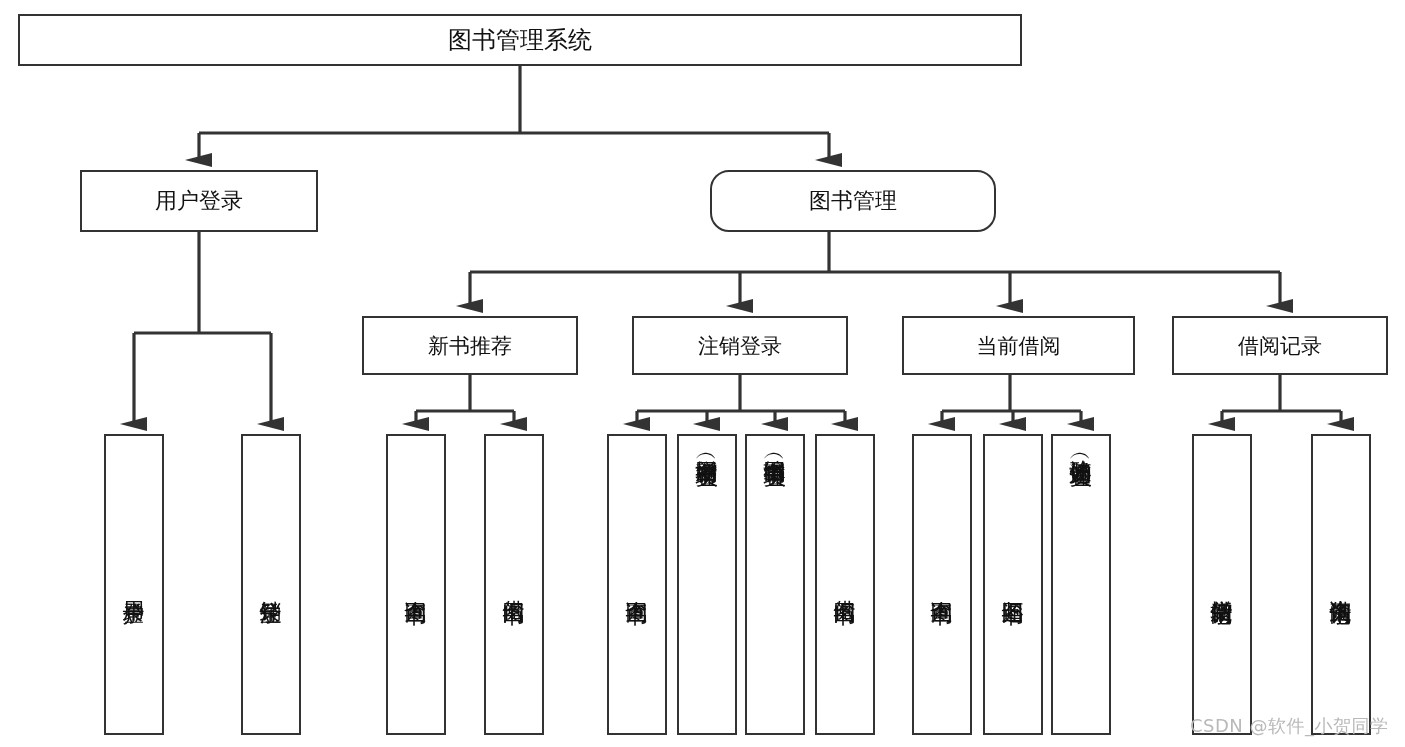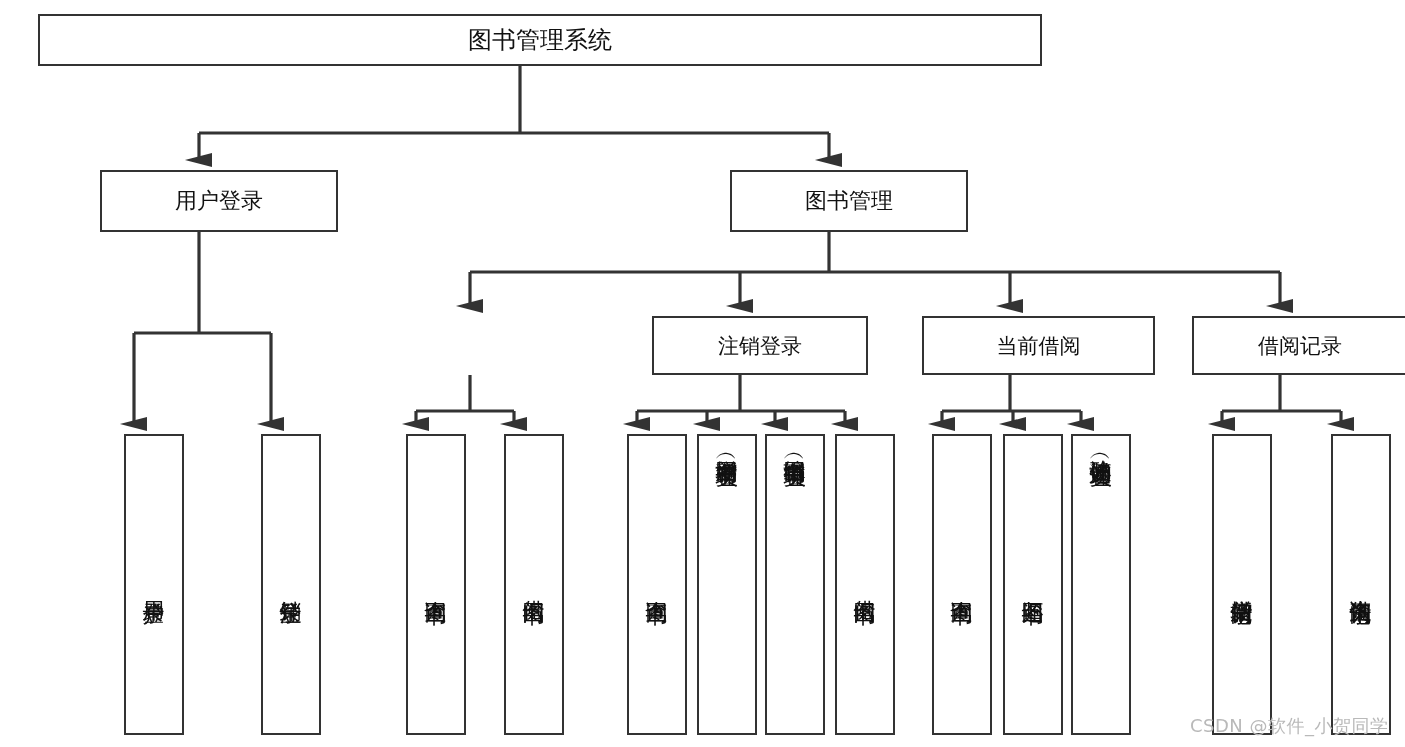--- a/index.html
+++ b/index.html
@@ -26,21 +26,20 @@
     position:absolute;
     box-sizing:border-box;
     background:#ffffff;
     border:2.5px solid #333333;
     display:flex;
     align-items:center;
     justify-content:center;
     text-align:center;
     color:#111;
     z-index:3;
-    margin-left:20px;
   }
   .node.root{ font-size:24px; }
   .node.lvl2{ font-size:22px; }
   .node.lvl3{ font-size:21px; }
   .node.leaf{
     align-items:flex-start;
     justify-content:center;
     padding-top:6px;
   }
   .vtext{
@@ -118,22 +117,23 @@
       <path d="M1280,375 L1280,411"></path>
       <path d="M1222,411 L1341,411"></path>
       <path d="M1222,411 L1222,424" marker-end="url(#arrow)"></path>
       <path d="M1341,411 L1341,424" marker-end="url(#arrow)"></path>
     </g>
   </svg>
 
   <div class="node root" style="left: 18px; top: 14px; width: 1004px; height: 52px;">图书管理系统</div>
 
   <div class="node lvl2" style="left: 80px; top: 170px; width: 238px; height: 62px;">用户登录</div>
-  <div class="node lvl2" style="left: 710px; top: 170px; width: 238px; height: 62px;">图书管理</div>
+  <div class="node lvl2" style="left: 710px; top: 170px; width: 286px; height: 62px; border-radius: 19px;">图书管理</div>
 
+  <div class="node lvl3" style="left: 362px; top: 316px; width: 216px; height: 59px;">新书推荐</div>
   <div class="node lvl3" style="left: 632px; top: 316px; width: 216px; height: 59px;">注销登录</div>
   <div class="node lvl3" style="left: 902px; top: 316px; width: 233px; height: 59px;">当前借阅</div>
   <div class="node lvl3" style="left: 1172px; top: 316px; width: 216px; height: 59px;">借阅记录</div>
 
   <div class="node leaf centered" style="left: 104px; top: 434px; width: 60px; height: 301px;">
     <span class="vtext">用户登录</span>
     </div>
   <div class="node leaf centered" style="left: 241px; top: 434px; width: 60px; height: 301px;">
     <span class="vtext">注销登录</span>
     </div>

